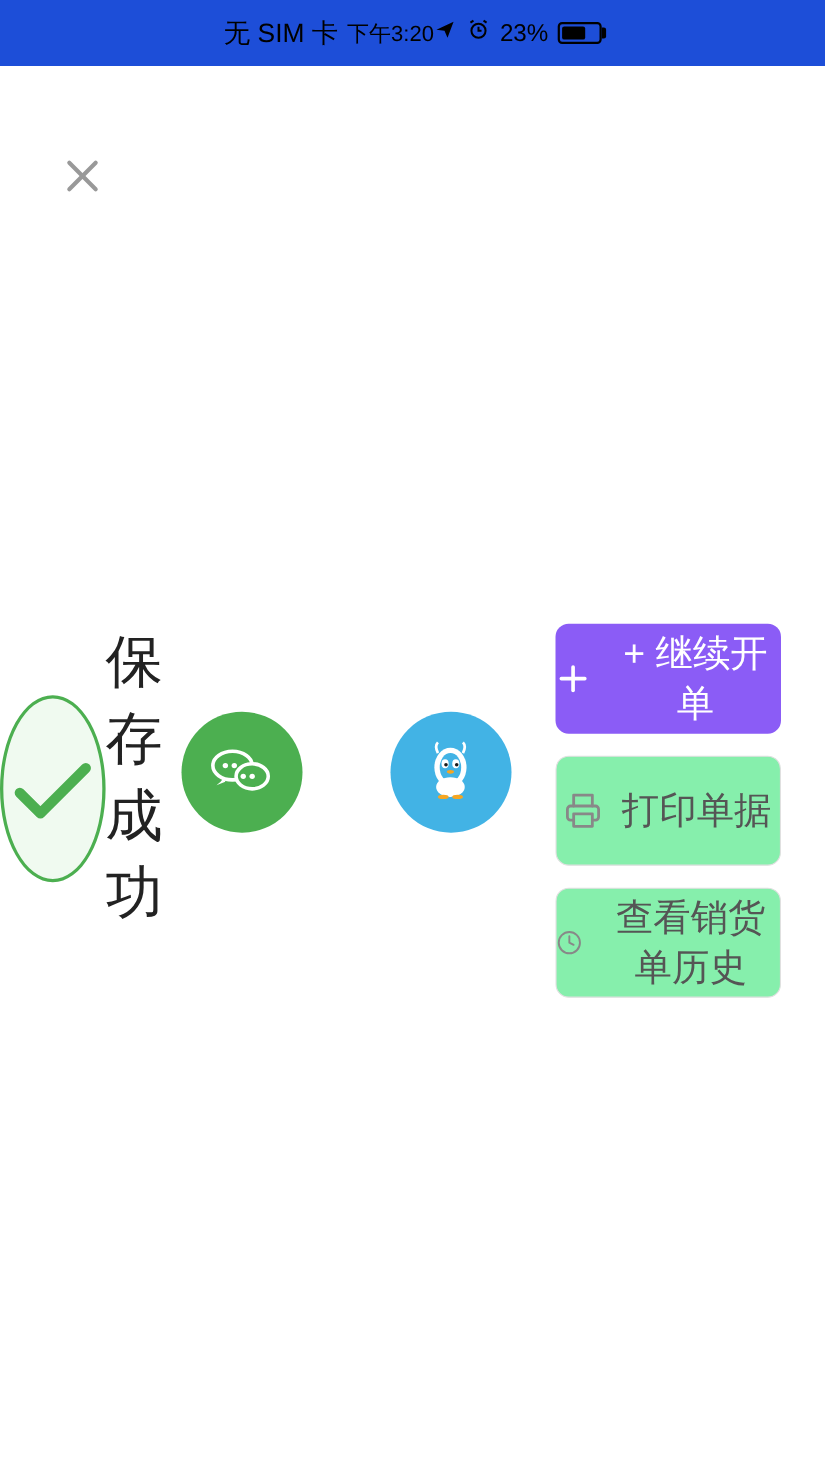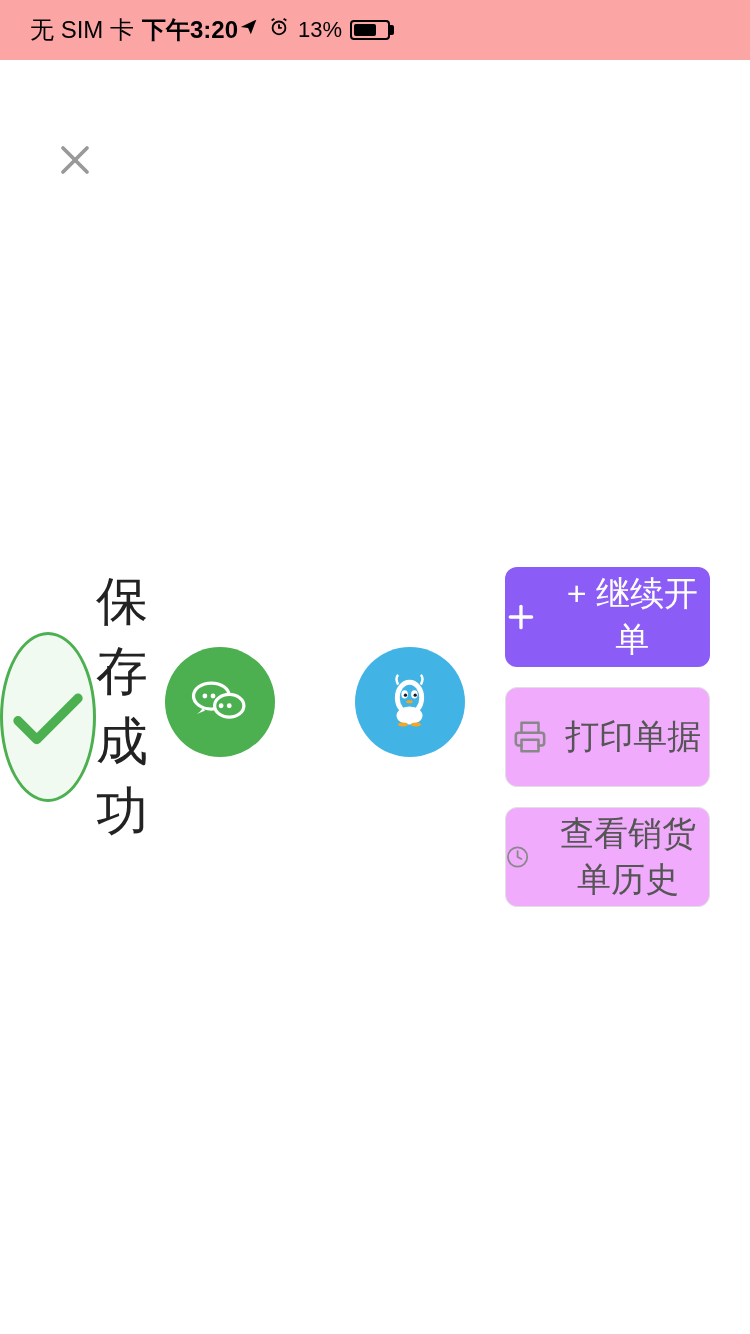--- a/index.html
+++ b/index.html
@@ -10,36 +10,36 @@
       min-height: 1334px;
       background: #ffffff;
       font-family: -apple-system, "PingFang SC", "Helvetica Neue", sans-serif;
       display: flex;
       flex-direction: column;
     }
 
     
     .status-bar {
       display: flex;
-      justify-content: flex-start;
+      justify-content: center;
       align-items: center;
       padding: 0 30px;
       height: 60px;
-      background: #fca5a5;
+      background: #1d4ed8;
     }
     .status-left {
       display: flex;
       align-items: center;
       gap: 8px;
       font-size: 24px;
       color: #000;
     }
     .status-center {
-      font-size: 24px;
-      font-weight: 700;
+      font-size: 20px;
+      font-weight: 400;
       color: #000;
     }
     .status-right {
       display: flex;
       align-items: center;
       gap: 8px;
       font-size: 22px;
       color: #000;
     }
     .battery-box {
@@ -193,21 +193,21 @@
       justify-content: center;
       gap: 18px;
       font-size: 34px;
       cursor: pointer;
     }
     .action-btn.primary {
       background: #8b5cf6;
       color: #fff;
     }
     .action-btn.secondary {
-      background: #f0abfc;
+      background: #86efac;
       color: #555;
       border: 1.5px solid #e0e0e0;
     }
     .action-btn svg {
       width: 34px;
       height: 34px;
     }
   </style>
 </head>
 <body>
@@ -235,21 +235,21 @@
     </span>
 
     <span>
       <svg width="22" height="22" viewBox="0 0 24 24" fill="none" stroke="#000" stroke-width="2">
         <circle cx="12" cy="13" r="7"></circle>
         <polyline points="12,9 12,13 15,13"></polyline>
         <line x1="4" y1="5" x2="7" y2="3"></line>
         <line x1="20" y1="5" x2="17" y2="3"></line>
       </svg>
     </span>
-    <span>13%</span>
+    <span>23%</span>
     <div class="battery-box">
       <div class="battery-bar">
         <div class="battery-fill"></div>
       </div>
     </div>
   </div>
 </div>
 
 <div class="main-content">
 

